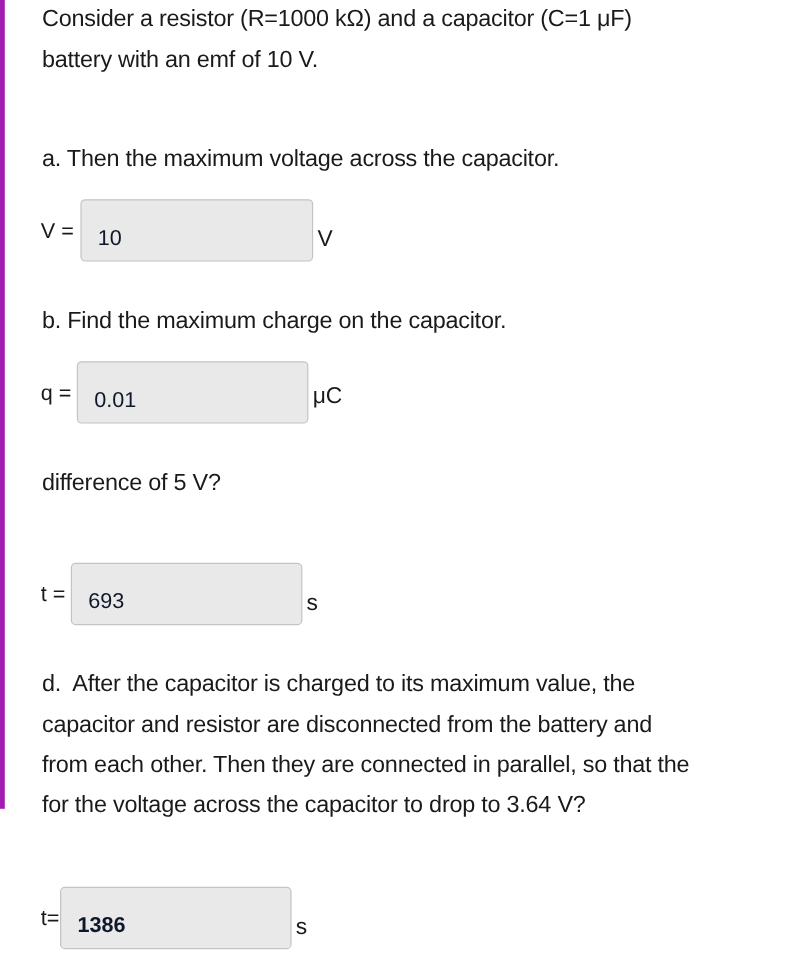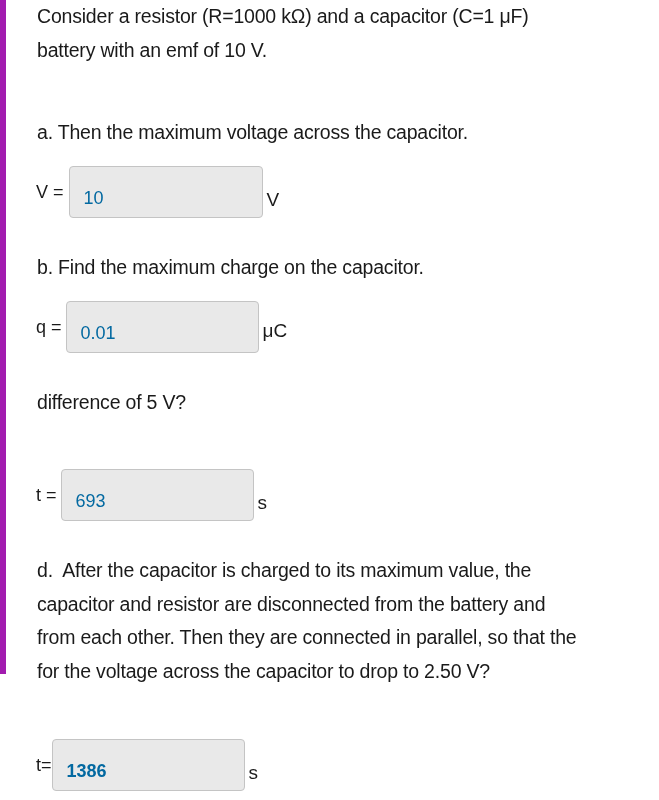--- a/index.html
+++ b/index.html
@@ -3,33 +3,33 @@
 <meta charset="utf-8">
 <style>
   html, body { margin: 0; padding: 0; background: #ffffff; }
   body {
     width: 659px; height: 800px; overflow: hidden; position: relative;
     font-family: "Liberation Sans", "DejaVu Sans", sans-serif;
     color: #1a1a1a;
   }
   .frame {
     position: absolute; left: 0; top: 0; width: 659px; height: 674px;
-    border-left: 6px solid #a21caf; box-sizing: border-box;
+    border-left: 4px solid #a21caf; box-sizing: border-box;
   }
   .para {
     position: absolute; left: 31px; right: 4px;
     font-size: 19.5px; line-height: 33.5px; letter-spacing: -0.2px;
     margin: 0;
   }
   .row { position: absolute; display: flex; align-items: center; }
   .lbl { font-size: 18px; line-height: 24px; }
   .box {
     background: #e9e9e9; border: 1px solid #c4c4c4; border-radius: 4px;
     box-sizing: border-box; height: 52px; font-size: 18px;
-    padding: 12px 0 0 14px; font-family: "Liberation Sans", sans-serif; color: #0369a1;
+    padding: 12px 0 0 14px; font-family: "Liberation Sans", sans-serif; color: #0f172a;
     outline: none;
   }
   .unit { font-size: 19px; margin-left: 4px; }
 </style>
 </head>
 <body>
 
 <div class="frame">
 
   <div class="para" style="top:0px;">
@@ -61,21 +61,21 @@
   <div class="row" style="left:30px; top:469px;">
     <span class="lbl">t =</span>
     <input class="box" style="width: 193px; margin-left: 4px;" type="text" value="693">
     <span class="unit" style="margin-top:16px;">s</span>
   </div>
 
   <div class="para" style="top:554px;">
     <div style="white-space:pre;">d.  After the capacitor is charged to its maximum value, the</div>
     <div>capacitor and resistor are disconnected from the battery and</div>
     <div>from each other. Then they are connected in parallel, so that the</div>
-    <div>for the voltage across the capacitor to drop to 2.50 V?</div>
+    <div>for the voltage across the capacitor to drop to 3.64 V?</div>
   </div>
   <div class="row" style="left:30px; top:739px;">
     <span class="lbl">t=</span>
     <input class="box" style="width: 193px; margin-left: 0; font-weight: bold;" type="text" value="1386">
     <span class="unit" style="margin-top:16px;">s</span>
   </div>
 
 </div>
 
 </body></html>

